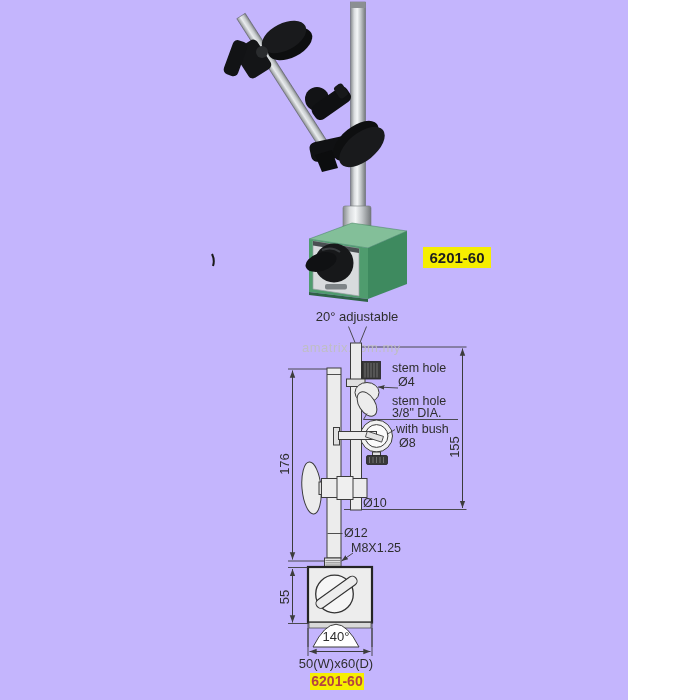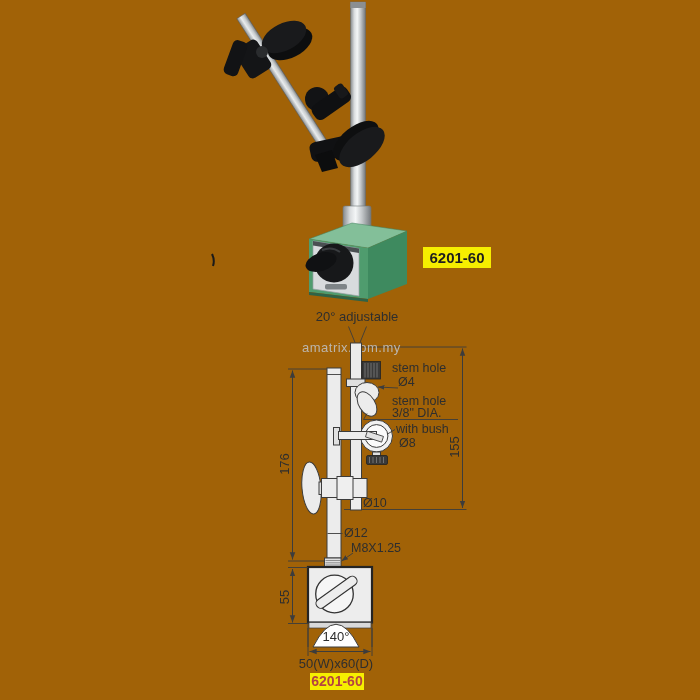--- a/index.html
+++ b/index.html
@@ -1,16 +1,16 @@
 <!DOCTYPE html>
 <html><head>
 <meta charset="utf-8">
 <style>
   html,body{margin:0;padding:0;background:#ffffff;}
-  #canvas{position:relative;width:700px;height:700px;background:#a16207;overflow:hidden;}
+  #canvas{position:relative;width:628px;height:700px;background:#c4b5fd;overflow:hidden;}
   svg{display:block;}
   .lbl{font:12.5px "Liberation Sans", sans-serif; fill:#2e2e2e;}
   .lbl13{font:13px "Liberation Sans", sans-serif; fill:#2e2e2e;}
   .dimtxt{font:13px "Liberation Sans", sans-serif; fill:#2e2e2e;}
   .model-top{font:bold 15px "Liberation Sans", sans-serif;}
   .model-bot{font:bold 14px "Liberation Sans", sans-serif;}
   .watermark{font:13px "Liberation Sans", sans-serif; fill:#bfbfbf; letter-spacing:.5px; opacity:.9;}
   .ln{stroke:#3c3c3c;stroke-width:1;fill:none;}
   .thin{stroke:#3c3c3c;stroke-width:.9;fill:none;}
   .part{fill:#ececec;stroke:#3c3c3c;stroke-width:1;}

